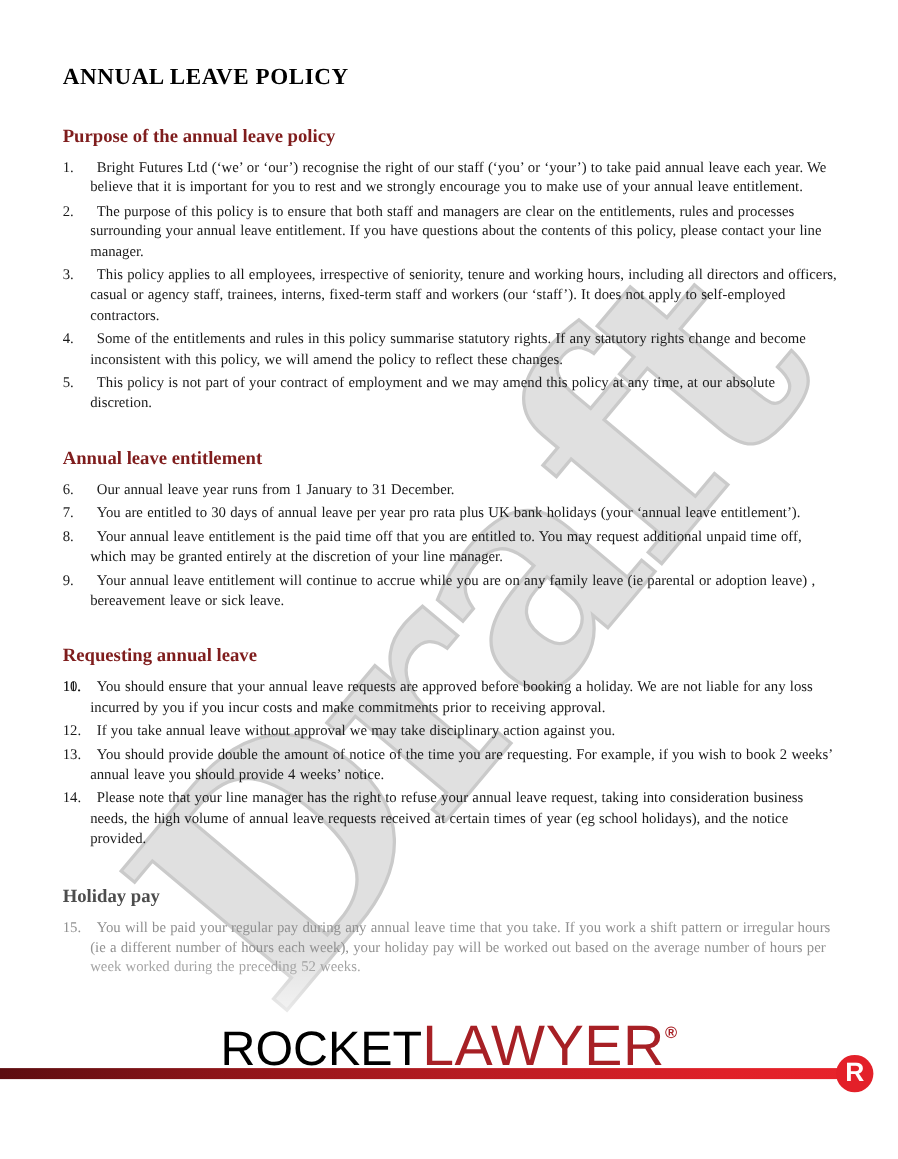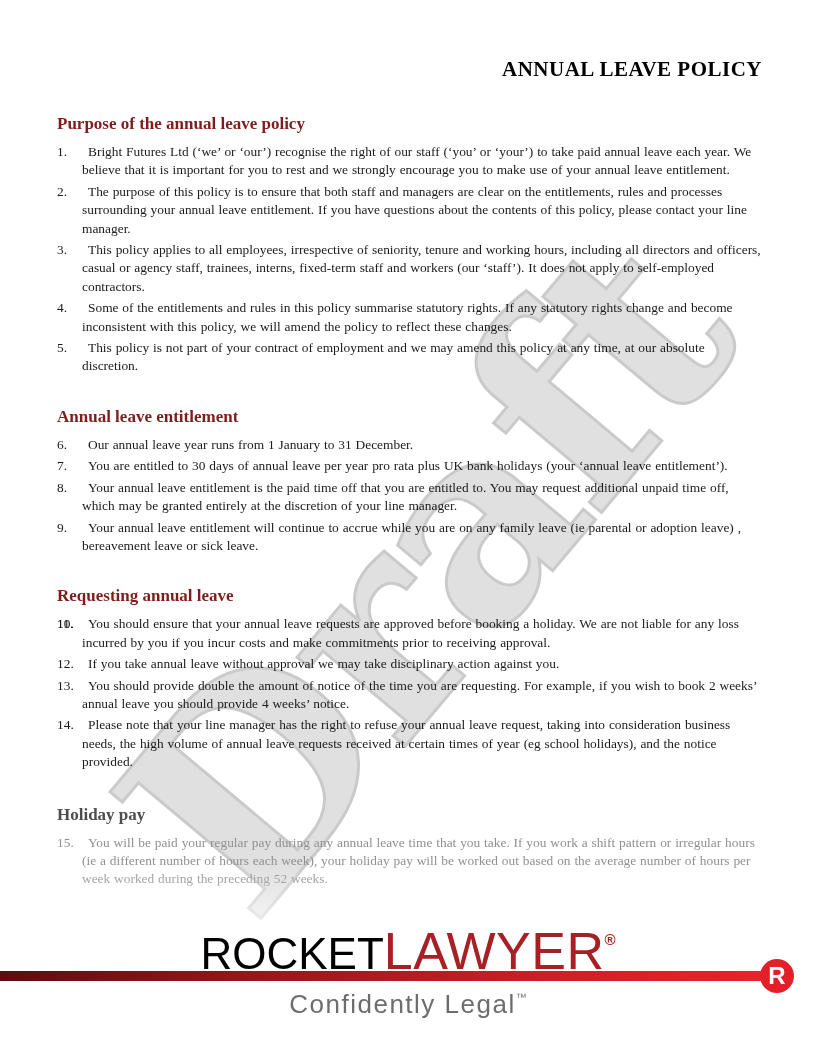--- a/index.html
+++ b/index.html
@@ -31,21 +31,21 @@
   .content {
     position: relative;
     z-index: 1;
     padding: 55px 54px 0 57px;
   }
   .title {
     margin: 0 0 4px 0;
     font-size: 21px;
     font-weight: bold;
     line-height: 28px;
-    text-align: right;
+    text-align: left;
     color: #000;
     letter-spacing: 0.5px;
   }
   h2.sec {
     margin: 30px 0 8px 0;
     font-size: 17px;
     font-weight: bold;
     line-height: 22px;
     color: #7f1d1d;
   }
@@ -242,15 +242,14 @@
   </div>
 
   <div class="bottom-fade"></div>
 
   <div class="logo-row"><span class="rocket">ROCKET</span><span class="lawyer">LAWYER</span><span class="reg">®</span></div>
 
   <div class="brand-bar"></div>
 
   <div class="brand-badge"><span class="badge-r">R</span></div>
 
-  <div class="tagline"><span>Confidently Legal</span><span class="tm">™</span></div>
 
 </div>
 
 </body></html>

